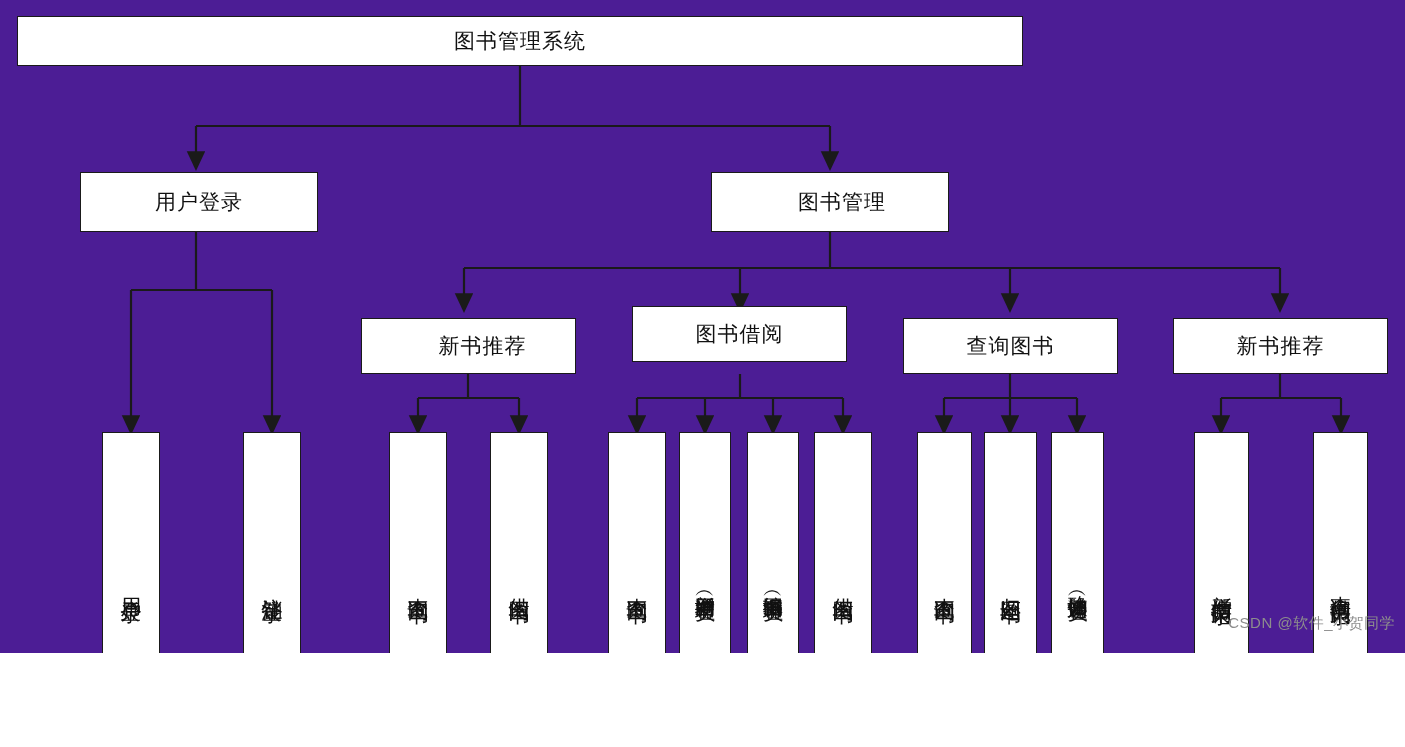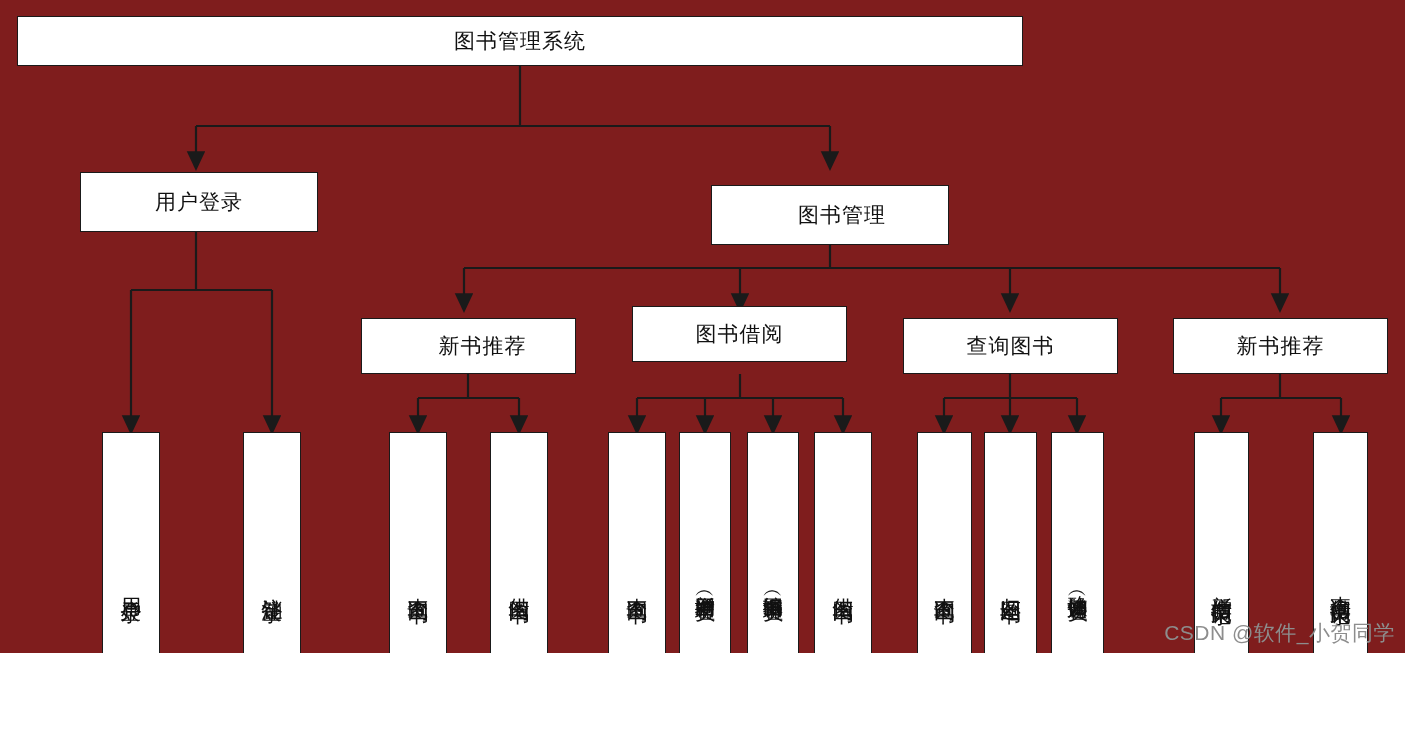--- a/index.html
+++ b/index.html
@@ -8,21 +8,21 @@
     background: #ffffff;
   }
   body {
     font-family: "Liberation Sans", "DejaVu Sans", sans-serif;
     color: #000000;
   }
   #canvas {
     position: relative;
     width: 1405px;
     height: 653px;
-    background: #7f1d1d;
+    background: #4c1d95;
     overflow: hidden;
   }
   .node {
     position: absolute;
     box-sizing: border-box;
     border: 1.6px solid #1a1a1a;
     background: #ffffff;
     display: flex;
     align-items: center;
     justify-content: center;
@@ -49,22 +49,22 @@
     position: absolute;
     left: 0;
     top: 0;
     width: 1405px;
     height: 747px;
     pointer-events: none;
   }
   .watermark {
     position: absolute;
     right: 10px;
-    bottom: 6px;
-    font-size: 21px;
+    bottom: 20px;
+    font-size: 15px;
     color: #8d8d8d;
     letter-spacing: 0.5px;
     white-space: nowrap;
   }
 </style>
 </head>
 <body>
 
 <div id="canvas">
 
@@ -114,21 +114,21 @@
       <path d="M1280,374 L1280,398"></path>
       <path d="M1221,398 L1341,398"></path>
       <path d="M1221,398 L1221,424" marker-end="url(#arrow)"></path>
       <path d="M1341,398 L1341,424" marker-end="url(#arrow)"></path>
     </g>
   </svg>
 
   <div class="node horizontal" style="left:17px; top:16px; width:1006px; height:50px;">图书管理系统</div>
 
   <div class="node horizontal" style="left:80px; top:172px; width:238px; height:60px;">用户登录</div>
-  <div class="node horizontal" style="left:711px; top:185px; width:238px; height:60px;padding-left:24px;">图书管理</div>
+  <div class="node horizontal" style="left:711px; top:172px; width:238px; height:60px;padding-left:24px;">图书管理</div>
 
   <div class="node horizontal" style="left:361px; top:318px; width:215px; height:56px;padding-left:28px;">新书推荐</div>
   <div class="node horizontal" style="left:632px; top:306px; width:215px; height:56px;">图书借阅</div>
   <div class="node horizontal" style="left:903px; top:318px; width:215px; height:56px;">查询图书</div>
   <div class="node horizontal" style="left:1173px; top:318px; width:215px; height:56px;">新书推荐</div>
 
   <div class="node vertical" style="left:102px; top:432px; width:58px; height:305px;">用户登录</div>
   <div class="node vertical" style="left:243px; top:432px; width:58px; height:305px;">注销登录</div>
 
   <div class="node vertical" style="left:389px; top:432px; width:58px; height:305px;">查询图书</div>

